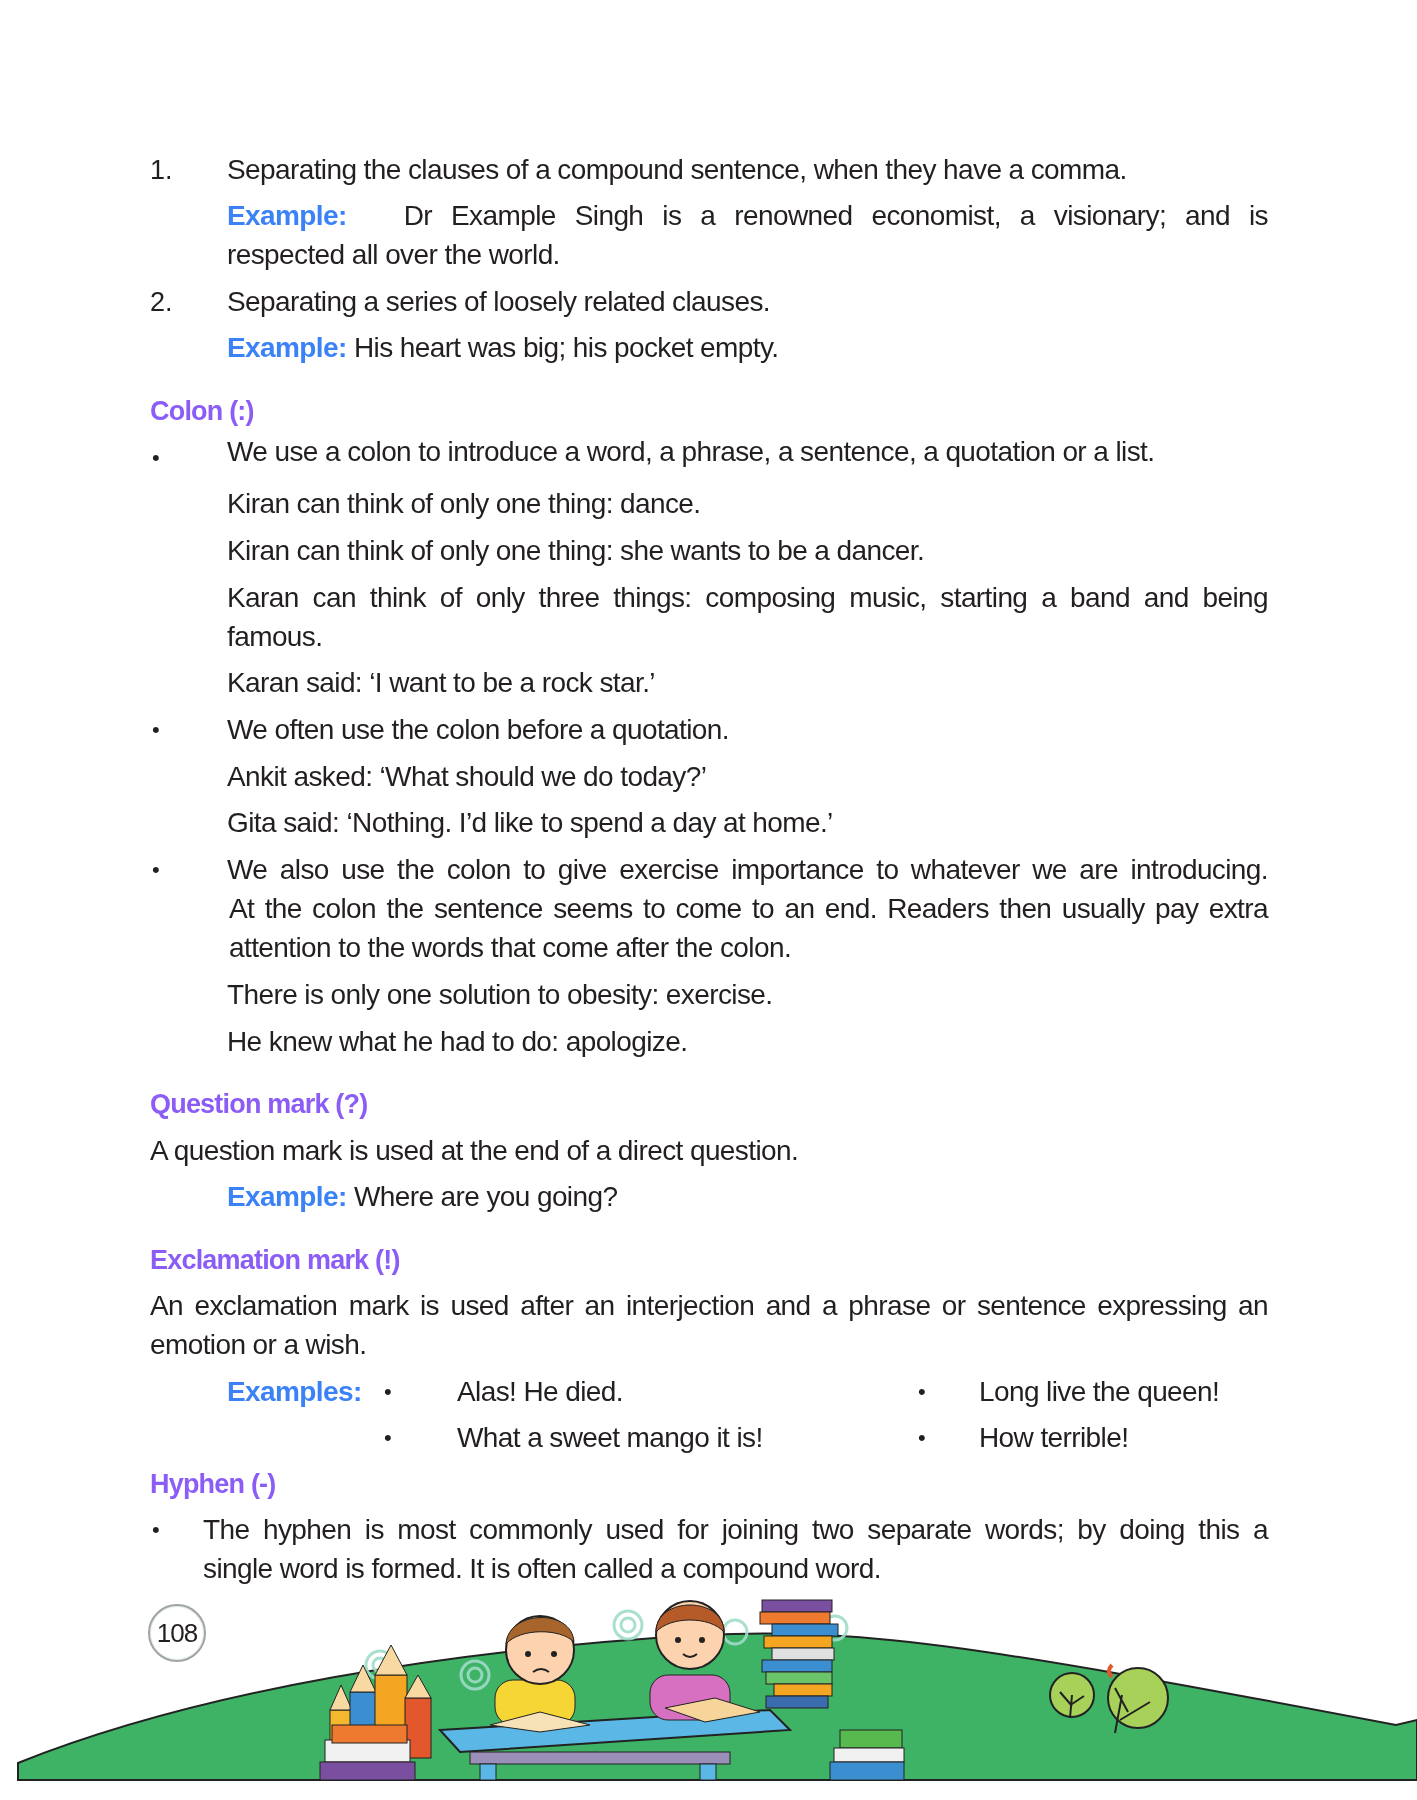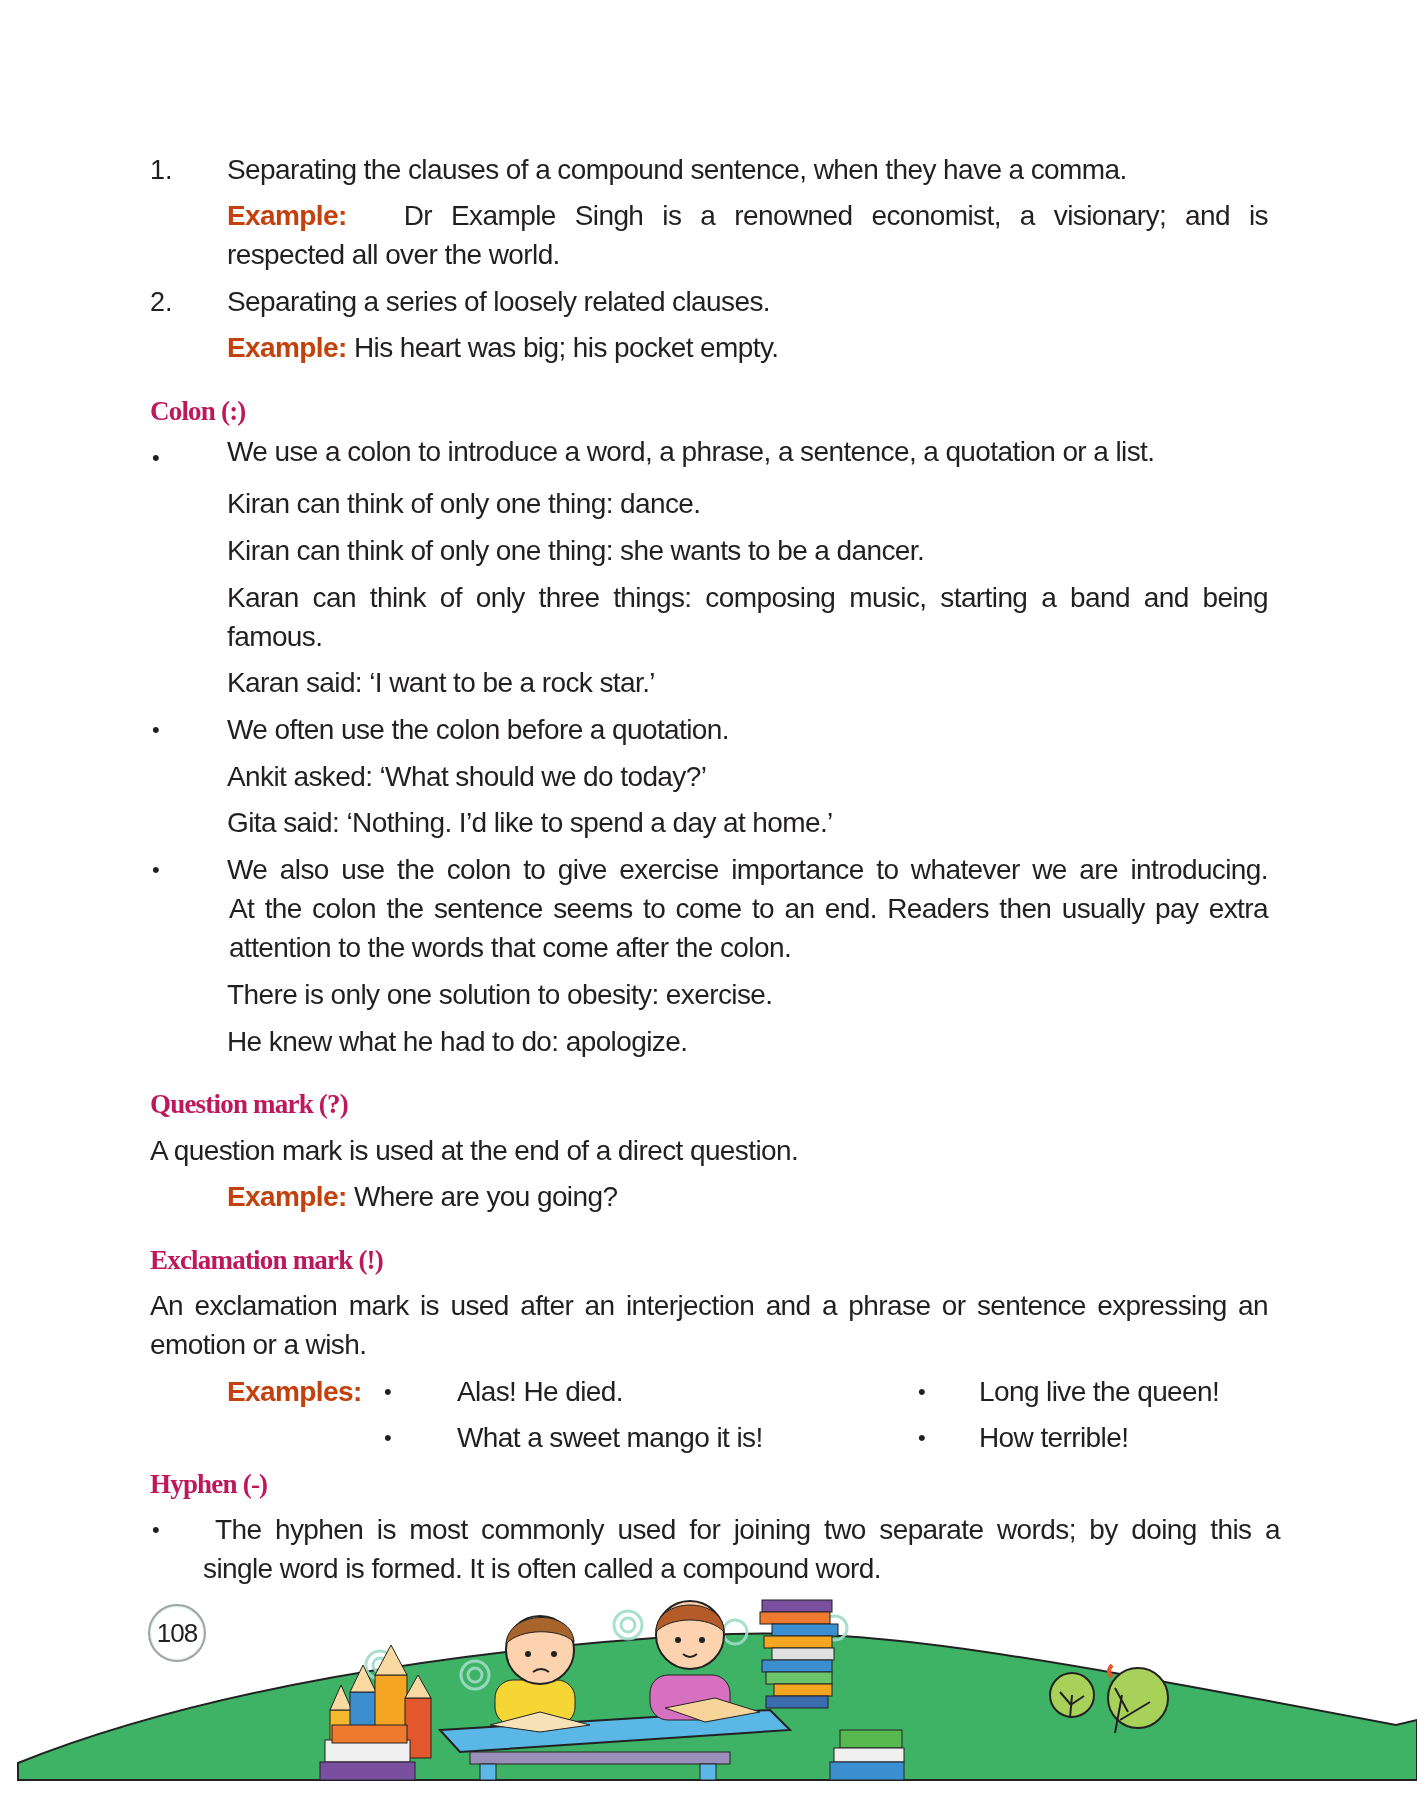--- a/index.html
+++ b/index.html
@@ -1,21 +1,21 @@
 <!DOCTYPE html>
 <html><head>
 <meta charset="utf-8">
 <style>
   html, body { margin:0; padding:0; background:#ffffff; }
   body { width:1417px; height:1800px; position:relative; overflow:hidden;
          font-family:"Liberation Sans", sans-serif; color:#231f20; }
   .ln { position:absolute; font-size:28px; line-height:32px; white-space:nowrap; letter-spacing:-0.6px; }
   .jst { text-align:justify; text-align-last:justify; white-space:normal; }
-  .hd { position:absolute; font-size:27px; line-height:32px; font-weight:bold; color:#be185d; white-space:nowrap; letter-spacing:-0.8px;font-family:Liberation Serif, serif; }
-  .lab { font-weight:bold; color:#c2410c; }
+  .hd { position:absolute; font-size:27px; line-height:32px; font-weight:bold; color:#8b5cf6; white-space:nowrap; letter-spacing:-0.8px; }
+  .lab { font-weight:bold; color:#3b82f6; }
   .num { position:absolute; left:150px; font-size:27px; line-height:32px; }
   .bul { position:absolute; font-size:22px; line-height:32px; }
   .pagenum { position:absolute; left:148px; top:1604px; width:54px; height:54px; border:2px solid #a3a3a3;
              border-radius:50%; background:#fff; font-size:26px; display:flex; align-items:center; justify-content:center;
              letter-spacing:-1px; box-shadow:0 0 0 1px #d8efe4 inset; }
   svg.scene { position:absolute; left:0; top:1580px; }
 </style>
 </head>
 <body>
 
@@ -61,21 +61,21 @@
 <div class="ln" style="left:457px;top:1376px">Alas! He died.</div>
 <div class="bul" style="left:918px;top:1376px">•</div>
 <div class="ln" style="left:979px;top:1376px">Long live the queen!</div>
 <div class="bul" style="left:384px;top:1422px">•</div>
 <div class="ln" style="left:457px;top:1422px">What a sweet mango it is!</div>
 <div class="bul" style="left:918px;top:1422px">•</div>
 <div class="ln" style="left:979px;top:1422px">How terrible!</div>
 
 <div class="hd" style="left:150px;top:1468px">Hyphen (-)</div>
 <div class="bul" style="left:152px;top:1514px">•</div>
-<div class="ln jst" style="left:215px;top:1514px;width:1065px">The hyphen is most commonly used for joining two separate words; by doing this a</div>
+<div class="ln jst" style="left:203px;top:1514px;width:1065px">The hyphen is most commonly used for joining two separate words; by doing this a</div>
 <div class="ln" style="left:203px;top:1553px">single word is formed. It is often called a compound word.</div>
 
 <svg class="scene" width="1417" height="220" viewBox="0 0 1417 220">
   <path d="M18 183 C 200 110, 450 70, 700 55 C 860 48, 960 62, 1396 145 L 1417 140 L 1417 200 L 18 200 Z" fill="#3fb365" stroke="#222" stroke-width="2"></path>
 
   <g fill="none" stroke="#9fdcc8" stroke-width="3" opacity="0.9">
     <circle cx="380" cy="85" r="14"></circle>
       <circle cx="380" cy="85" r="7"></circle>
     <circle cx="475" cy="95" r="14"></circle>
       <circle cx="475" cy="95" r="7"></circle>

